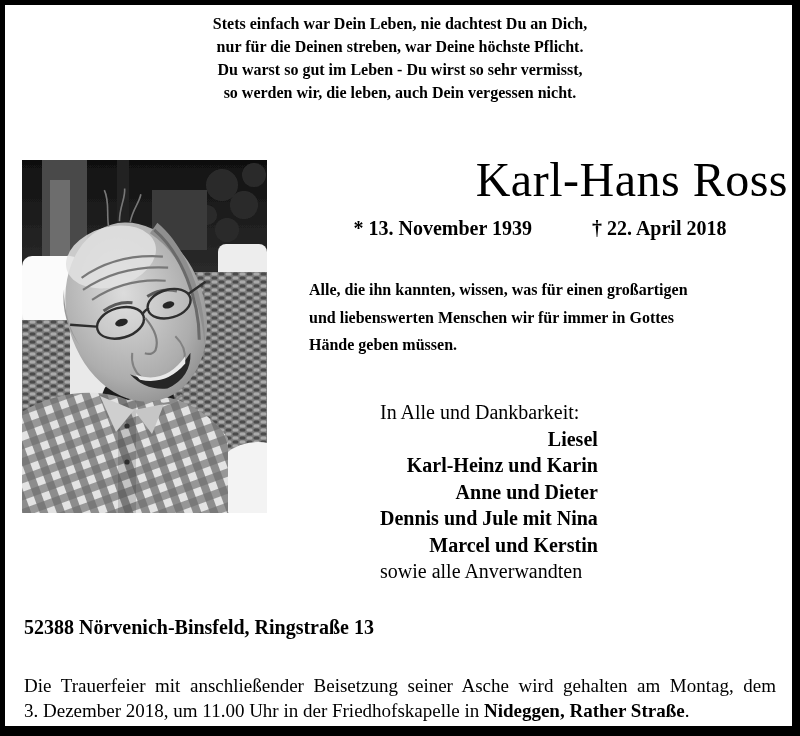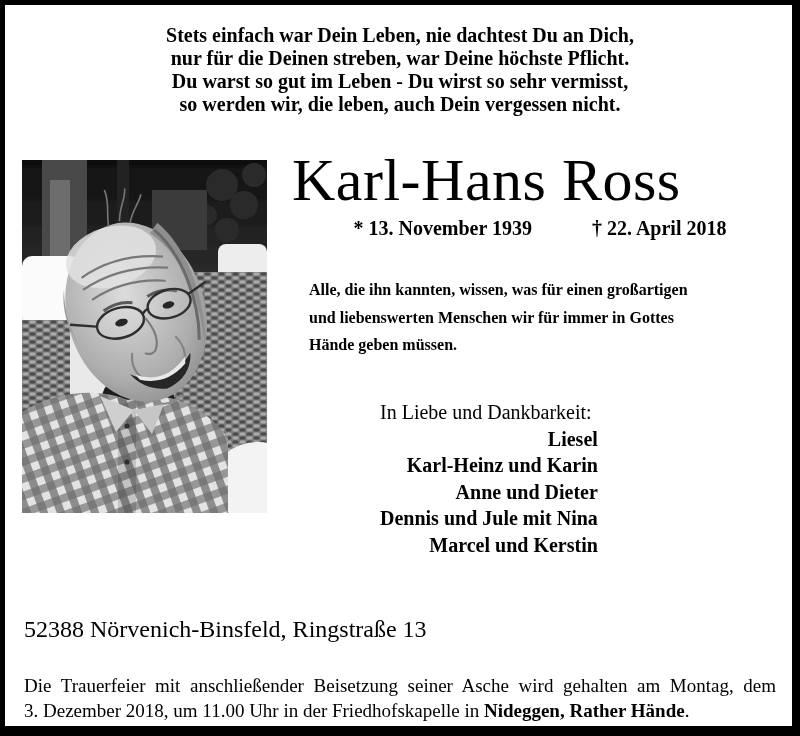--- a/index.html
+++ b/index.html
@@ -18,34 +18,34 @@
     font-family:"Liberation Serif","DejaVu Serif",serif;
     overflow:hidden;
   }
   .frame{
     position:absolute;inset:0;
     border-style:solid;border-color:var(--frame,#000);
     border-width:5px 8px 10px 5px;
     pointer-events:none;z-index:50;
   }
   .verse{
-    position:absolute;top:24px;left:0;right:0;
+    position:absolute;top:12px;left:0;right:0;
     text-align:center;
-    font-size:20px;font-weight:700;line-height:23px;
+    font-size:16px;font-weight:700;line-height:23px;
     white-space:pre-line;
   }
   .photo{
     position:absolute;left:22px;top:160px;width:245px;height:353px;
     background:#efefef;
   }
   .photo svg{display:block;width:100%;height:100%;}
   .deceased-name{
     position:absolute;left:292px;top:154px;width:496px;
-    text-align:left;
-    font-size:60px;font-weight:400;line-height:52px;
+    text-align:right;
+    font-size:48px;font-weight:400;line-height:52px;
     letter-spacing:.5px;
   }
   .dates{
     position:absolute;left:292px;top:217px;width:496px;
     display:flex;justify-content:center;gap:60px;
     font-size:20px;font-weight:700;
   }
   .tribute{
     position:absolute;left:301px;top:276px;width:500px;
     font-size:16px;font-weight:700;line-height:27.5px;
@@ -53,21 +53,21 @@
     margin-left:8px;
   }
   .family{
     position:absolute;left:380px;top:399px;
     font-size:20px;line-height:26.5px;
   }
   .family .intro,.family .outro{font-weight:400;}
   .family .names{font-weight:700;white-space:pre-line;text-align:right;}
   .address{
     position:absolute;left:24px;top:616px;
-    font-size:24px;font-weight:400;
+    font-size:20px;font-weight:700;
   }
   .funeral{
     position:absolute;left:24px;top:674px;width:752px;
     font-size:19px;line-height:24.5px;font-weight:400;
   }
   .funeral .line1{text-align:justify;text-align-last:justify;}
   .funeral .bold{font-weight:700;}
 </style>
 </head>
 <body>
@@ -194,29 +194,30 @@
   <div class="dates">
     <span>* 13. November 1939</span>
     <span>† 22. April 2018</span>
   </div>
 
   <div class="tribute">Alle, die ihn kannten, wissen, was für einen großartigen
 und liebenswerten Menschen wir für immer in Gottes
 Hände geben müssen.</div>
 
   <div class="family">
-    <div class="intro">In Liebe und Dankbarkeit:</div>
+    <div class="intro">In Alle und Dankbarkeit:</div>
     <div class="names">Liesel
 Karl-Heinz und Karin
 Anne und Dieter
 Dennis und Jule mit Nina
 Marcel und Kerstin</div>
+    <div class="outro">sowie alle Anverwandten</div>
   </div>
 
   <div class="address">52388 Nörvenich-Binsfeld, Ringstraße 13</div>
 
   <div class="funeral">
     <div class="line1">Die Trauerfeier mit anschließender Beisetzung seiner Asche wird gehalten am Montag, dem</div>
     <div class="line2">
-      <span>3. Dezember 2018, um 11.00 Uhr in der Friedhofskapelle in </span><span class="bold">Nideggen, Rather Hände</span><span>.</span>
+      <span>3. Dezember 2018, um 11.00 Uhr in der Friedhofskapelle in </span><span class="bold">Nideggen, Rather Straße</span><span>.</span>
     </div>
   </div>
 </div>
 
 </body></html>

